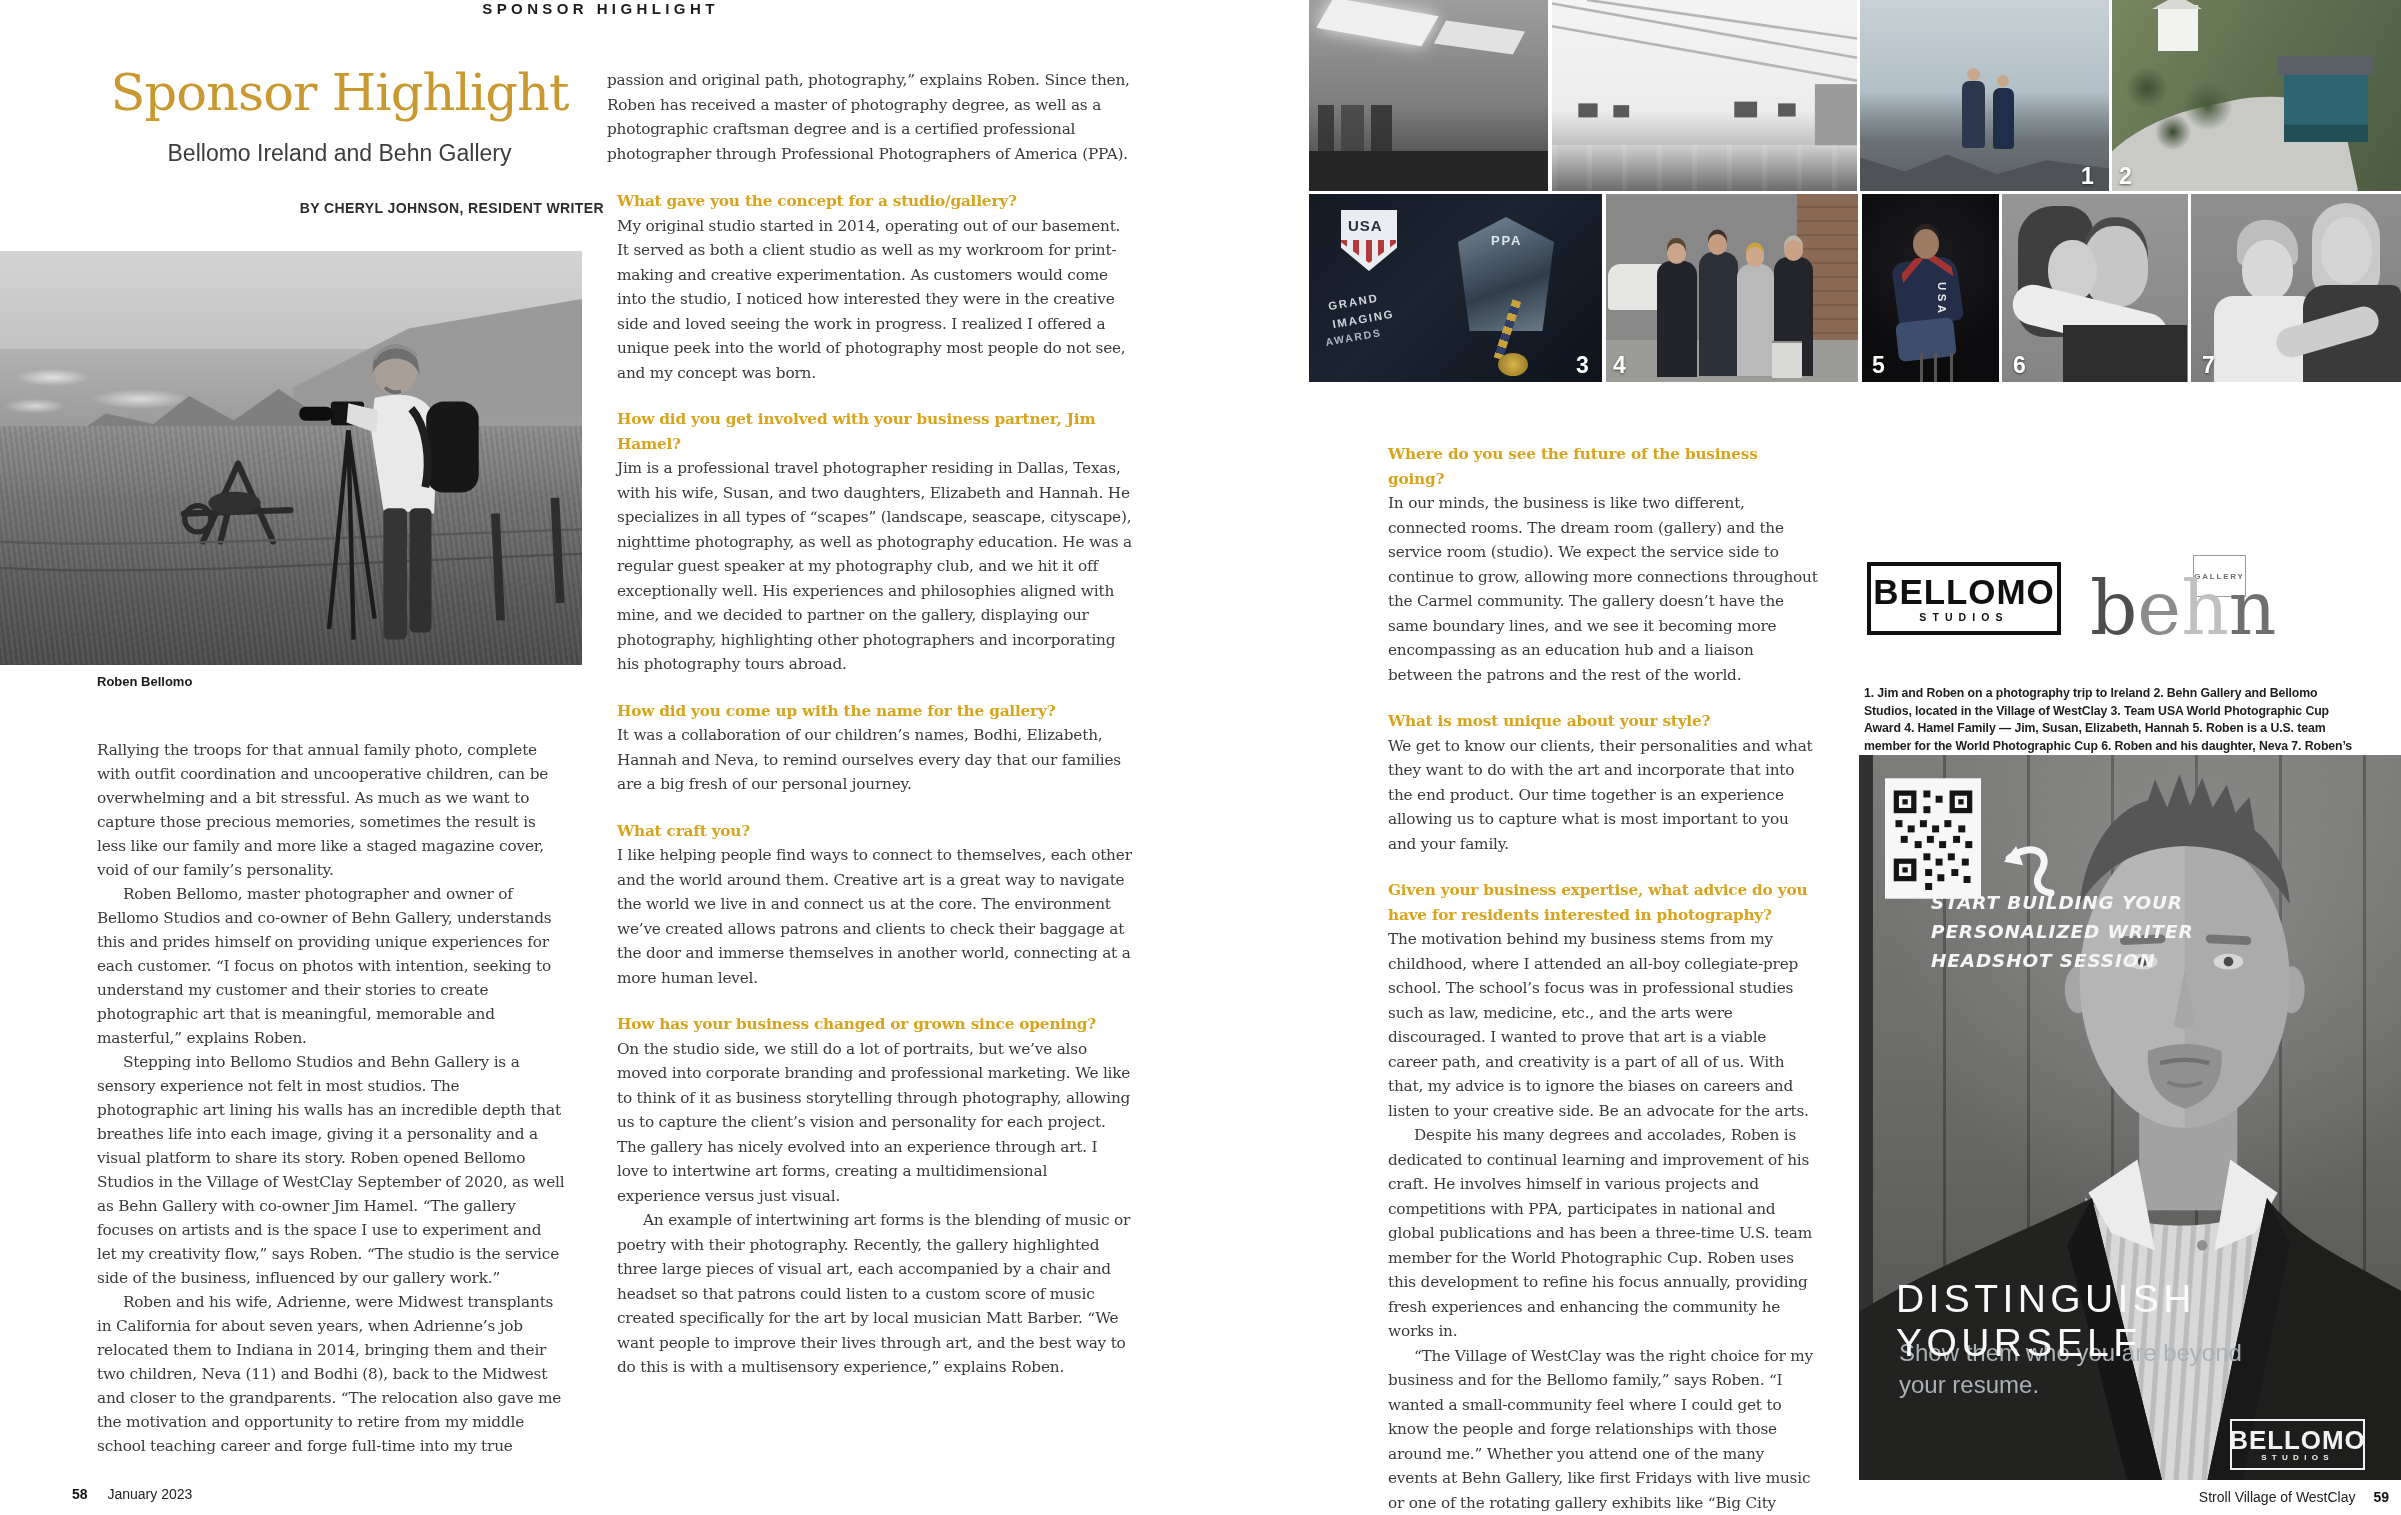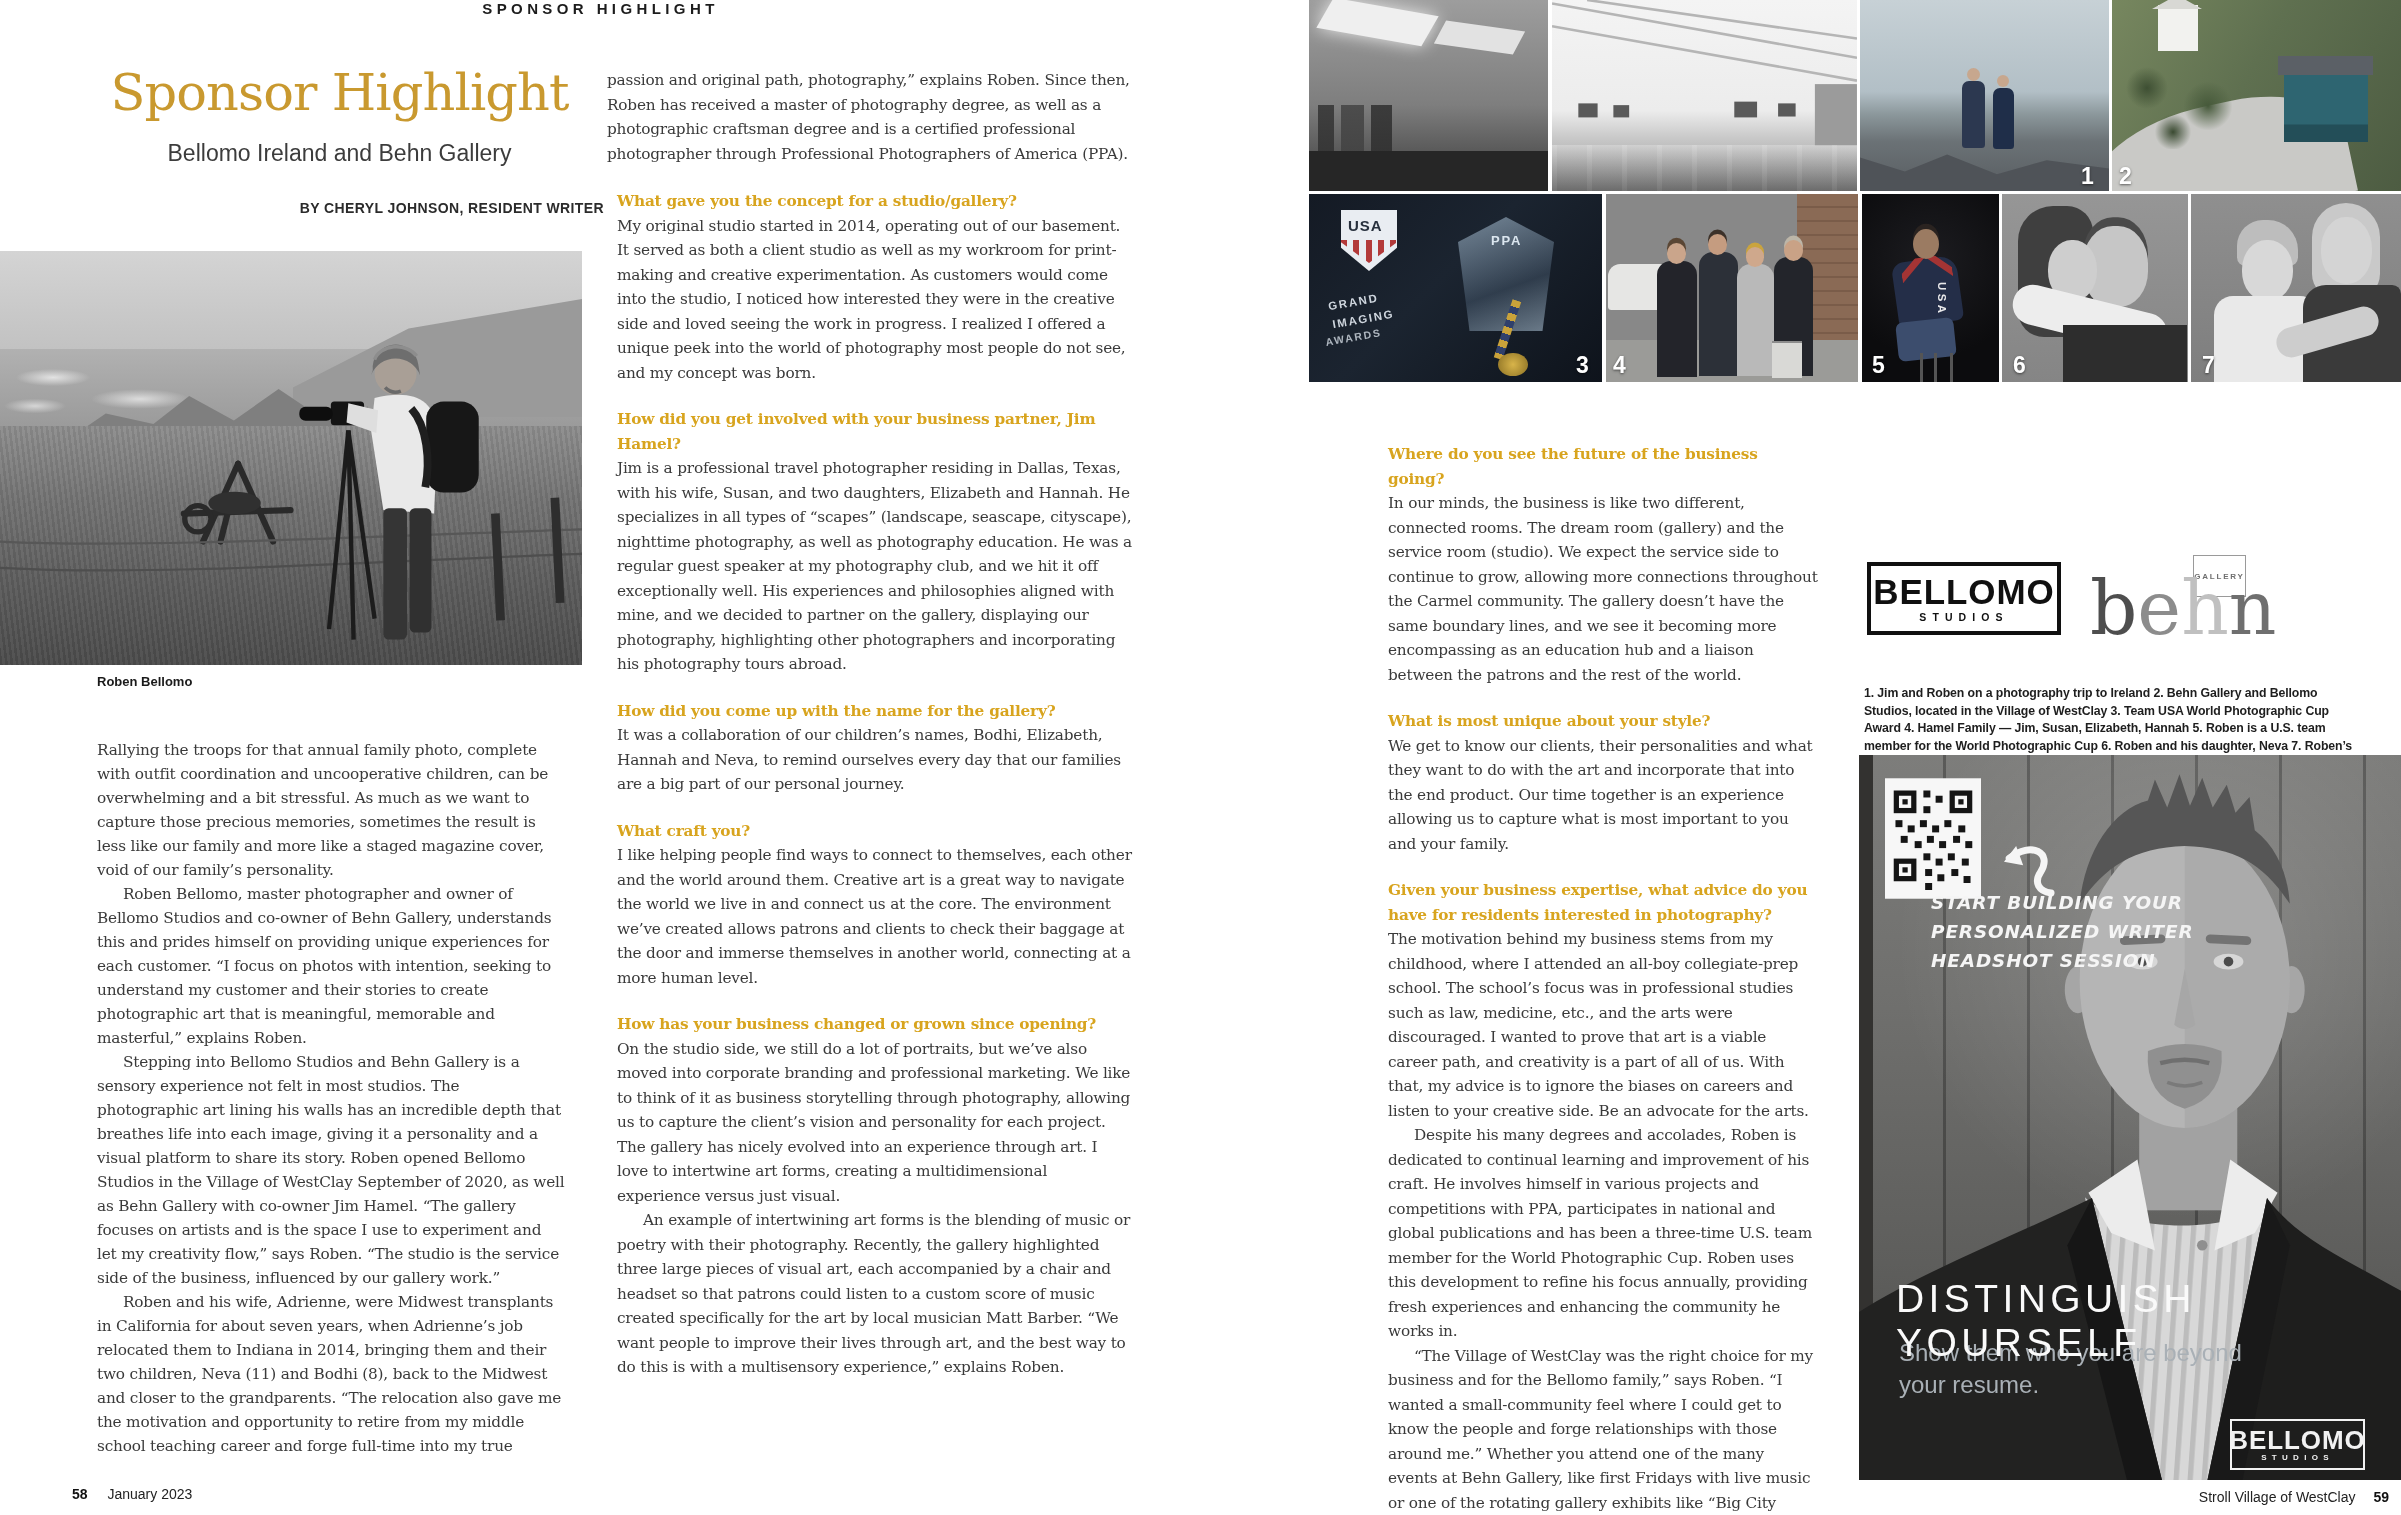--- a/index.html
+++ b/index.html
@@ -130,21 +130,21 @@
     <div class="qa" style="margin-top:23px;">
       <div class="q">What gave you the concept for a studio/gallery?</div>
       <p>My original studio started in 2014, operating out of our basement. It served as both a client studio as well as my workroom for print-making and creative experimentation. As customers would come into the studio, I noticed how interested they were in the creative side and loved seeing the work in progress. I realized I offered a unique peek into the world of photography most people do not see, and my concept was born.</p>
     </div>
     <div class="qa">
       <div class="q">How did you get involved with your business partner, Jim Hamel?</div>
       <p>Jim is a professional travel photographer residing in Dallas, Texas, with his wife, Susan, and two daughters, Elizabeth and Hannah. He specializes in all types of “scapes” (landscape, seascape, cityscape), nighttime photography, as well as photography education. He was a regular guest speaker at my photography club, and we hit it off exceptionally well. His experiences and philosophies aligned with mine, and we decided to partner on the gallery, displaying our photography, highlighting other photographers and incorporating his photography tours abroad.</p>
     </div>
     <div class="qa">
       <div class="q">How did you come up with the name for the gallery?</div>
-      <p>It was a collaboration of our children’s names, Bodhi, Elizabeth, Hannah and Neva, to remind ourselves every day that our families are a big part of our personal journey.</p>
+      <p>It was a collaboration of our children’s names, Bodhi, Elizabeth, Hannah and Neva, to remind ourselves every day that our families are a big fresh of our personal journey.</p>
     </div>
     <div class="qa">
       <div class="q">What craft you?</div>
       <p>I like helping people find ways to connect to themselves, each other and the world around them. Creative art is a great way to navigate the world we live in and connect us at the core. The environment we’ve created allows patrons and clients to check their baggage at the door and immerse themselves in another world, connecting at a more human level.</p>
     </div>
     <div class="qa">
       <div class="q">How has your business changed or grown since opening?</div>
       <p>On the studio side, we still do a lot of portraits, but we’ve also moved into corporate branding and professional marketing. We like to think of it as business storytelling through photography, allowing us to capture the client’s vision and personality for each project. The gallery has nicely evolved into an experience through art. I love to intertwine art forms, creating a multidimensional experience versus just visual.</p>
       <p class="indent">An example of intertwining art forms is the blending of music or poetry with their photography. Recently, the gallery highlighted three large pieces of visual art, each accompanied by a chair and headset so that patrons could listen to a custom score of music created specifically for the art by local musician Matt Barber. “We want people to improve their lives through art, and the best way to do this is with a multisensory experience,” explains Roben.</p>
     </div>

